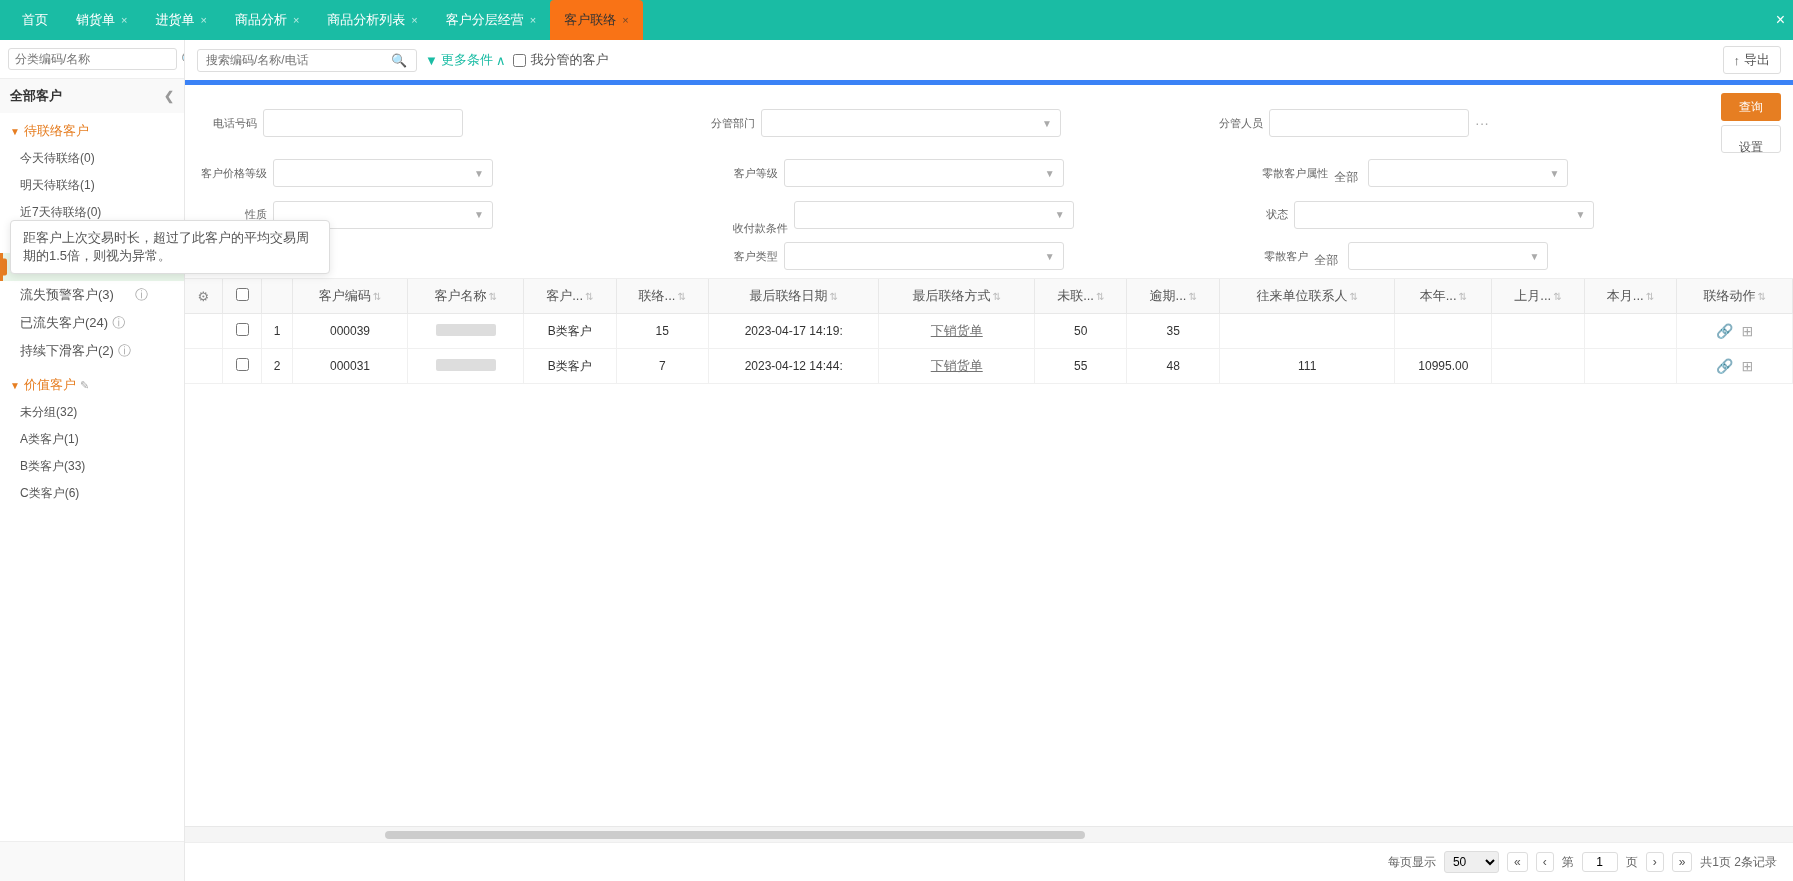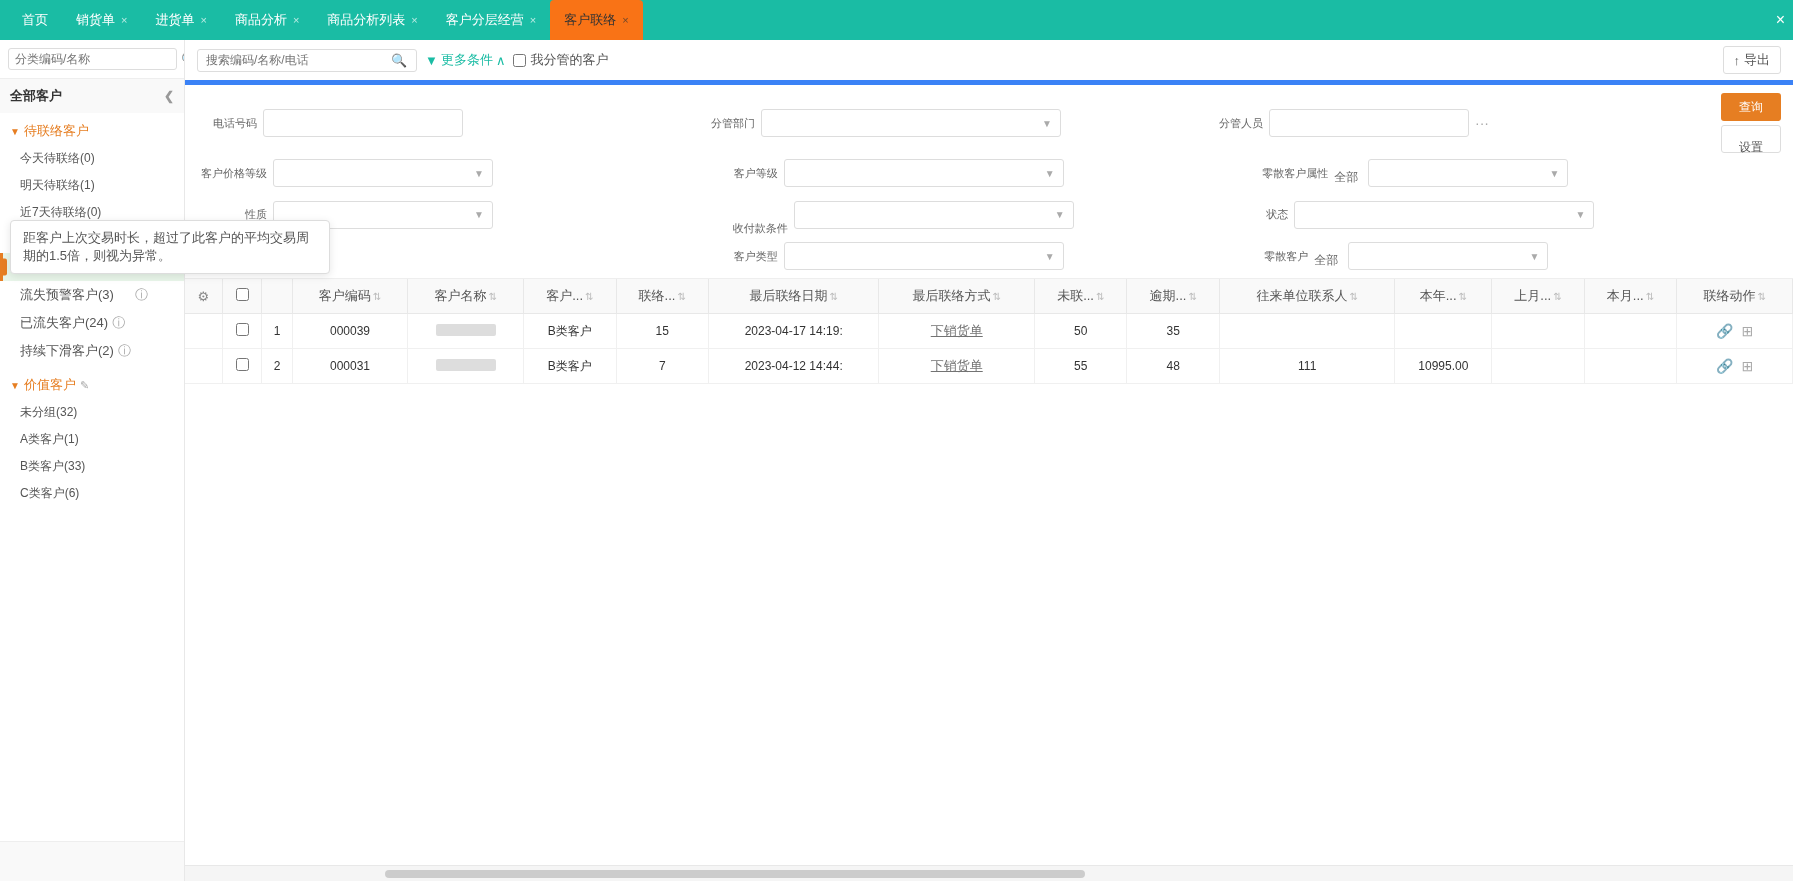--- a/index.html
+++ b/index.html
@@ -448,15 +448,31 @@
               </td>
             </tr>
           </tbody>
       </table>
     </div>
 
     <div style="height:16px;background:#f5f5f5;border-top:1px solid #e8e8e8;">
       <div style="margin:4px 200px;height:8px;background:#ccc;border-radius:4px;width:700px;"></div>
     </div>
 
+    <div class="pagination">
+      <span class="page-size-label">每页显示</span>
+      <select class="page-size-select">
+        <option>50</option>
+        <option>20</option>
+        <option>100</option>
+      </select>
+      <button class="page-btn">«</button>
+      <button class="page-btn">‹</button>
+      <span style="font-size:12px;color:#666;">第</span>
+      <input class="page-input" type="text" value="1" style="">
+      <span style="font-size:12px;color:#666;">页</span>
+      <button class="page-btn">›</button>
+      <button class="page-btn">»</button>
+      <span class="page-info">共1页 2条记录</span>
+    </div>
 
   </div>
 </div>
 
 </body></html>

